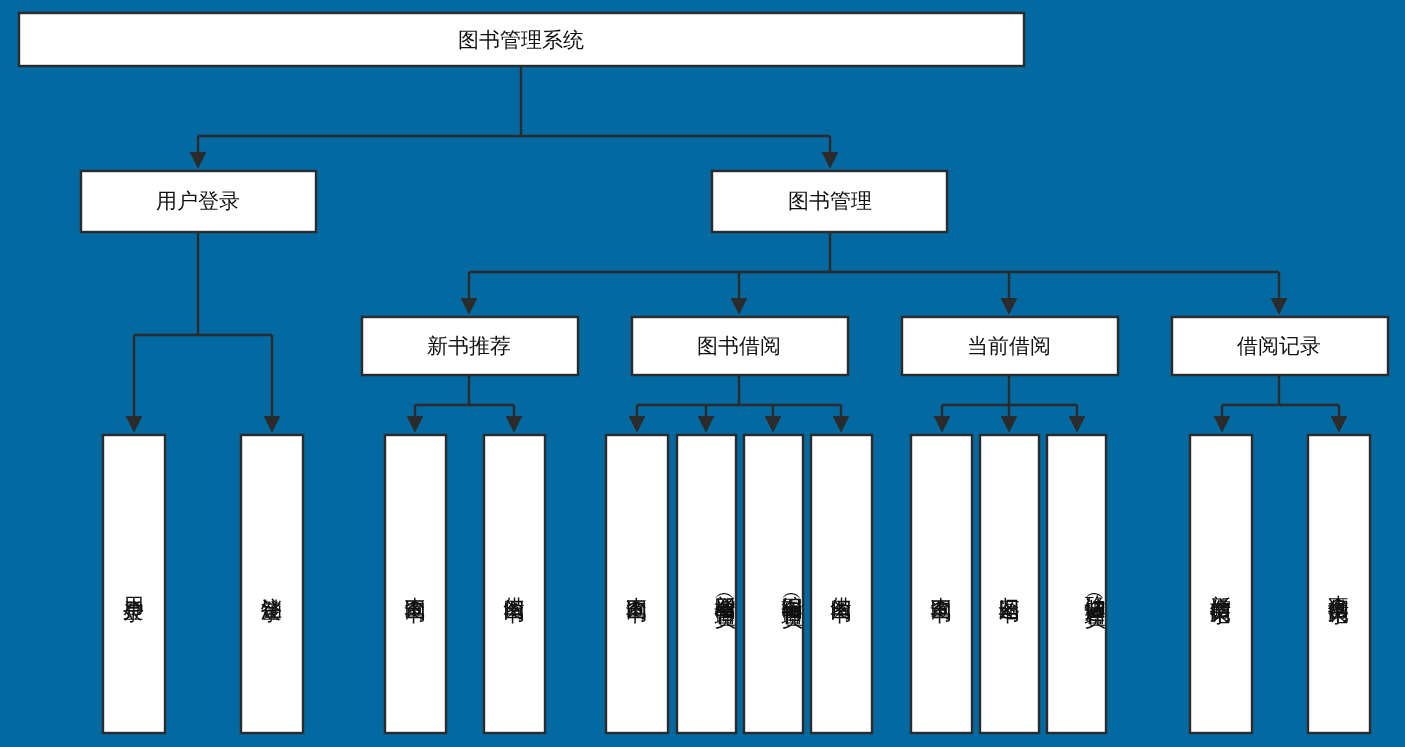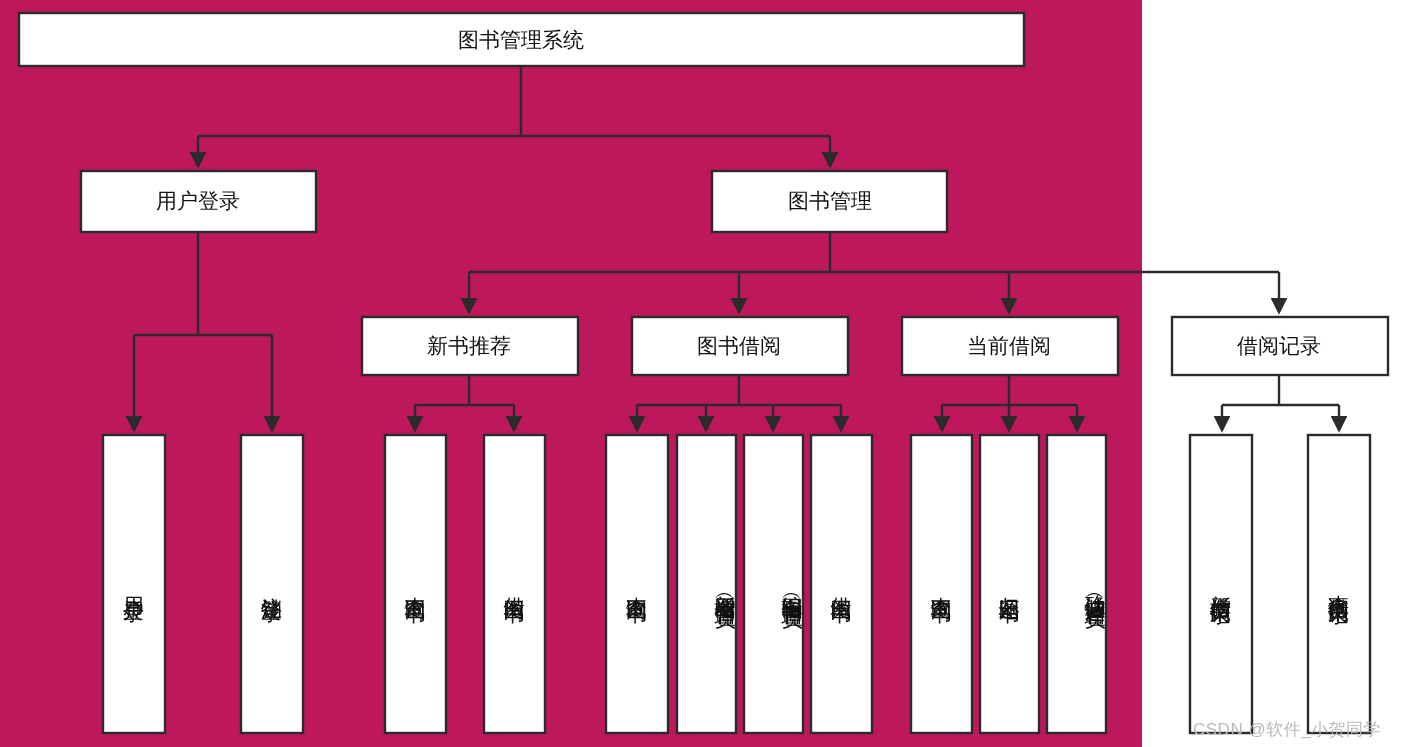--- a/index.html
+++ b/index.html
@@ -9,23 +9,23 @@
   }
   body {
     width: 1405px;
     height: 747px;
     font-family: "Liberation Sans", "DejaVu Sans", sans-serif;
     overflow: hidden;
     position: relative;
   }
   #diagram-root {
     position: relative;
-    width: 1142px;
+    width: 1405px;
     height: 747px;
-    background: #be185d;
+    background: #0369a1;
   }
   svg.diagram-canvas {
     position: absolute;
     left: 0;
     top: 0;
     width: 1405px;
     height: 747px;
   }
   .node-box {
     fill: #ffffff;
@@ -197,15 +197,14 @@
   <div class="leaf-label top" style="left:744px; top:441px; width:59px; height:292px;">编辑图书（管理员）</div>
   <div class="leaf-label center" style="left:811px; top:435px; width:61px; height:298px;">借阅图书</div>
 
   <div class="leaf-label center" style="left:911px; top:435px; width:61px; height:298px;">查询图书</div>
   <div class="leaf-label center" style="left:980px; top:435px; width:59px; height:298px;">归还图书</div>
   <div class="leaf-label top" style="left:1047px; top:441px; width:59px; height:292px;">确认归还（管理员）</div>
 
   <div class="leaf-label center" style="left:1190px; top:435px; width:62px; height:298px;">新增借阅记录</div>
   <div class="leaf-label center" style="left:1308px; top:435px; width:62px; height:298px;">查询借阅记录</div>
 
-  <div class="watermark" style="left:1193px; top:718px;">CSDN @软件_小贺同学</div>
 
 </div>
 
 </body></html>

